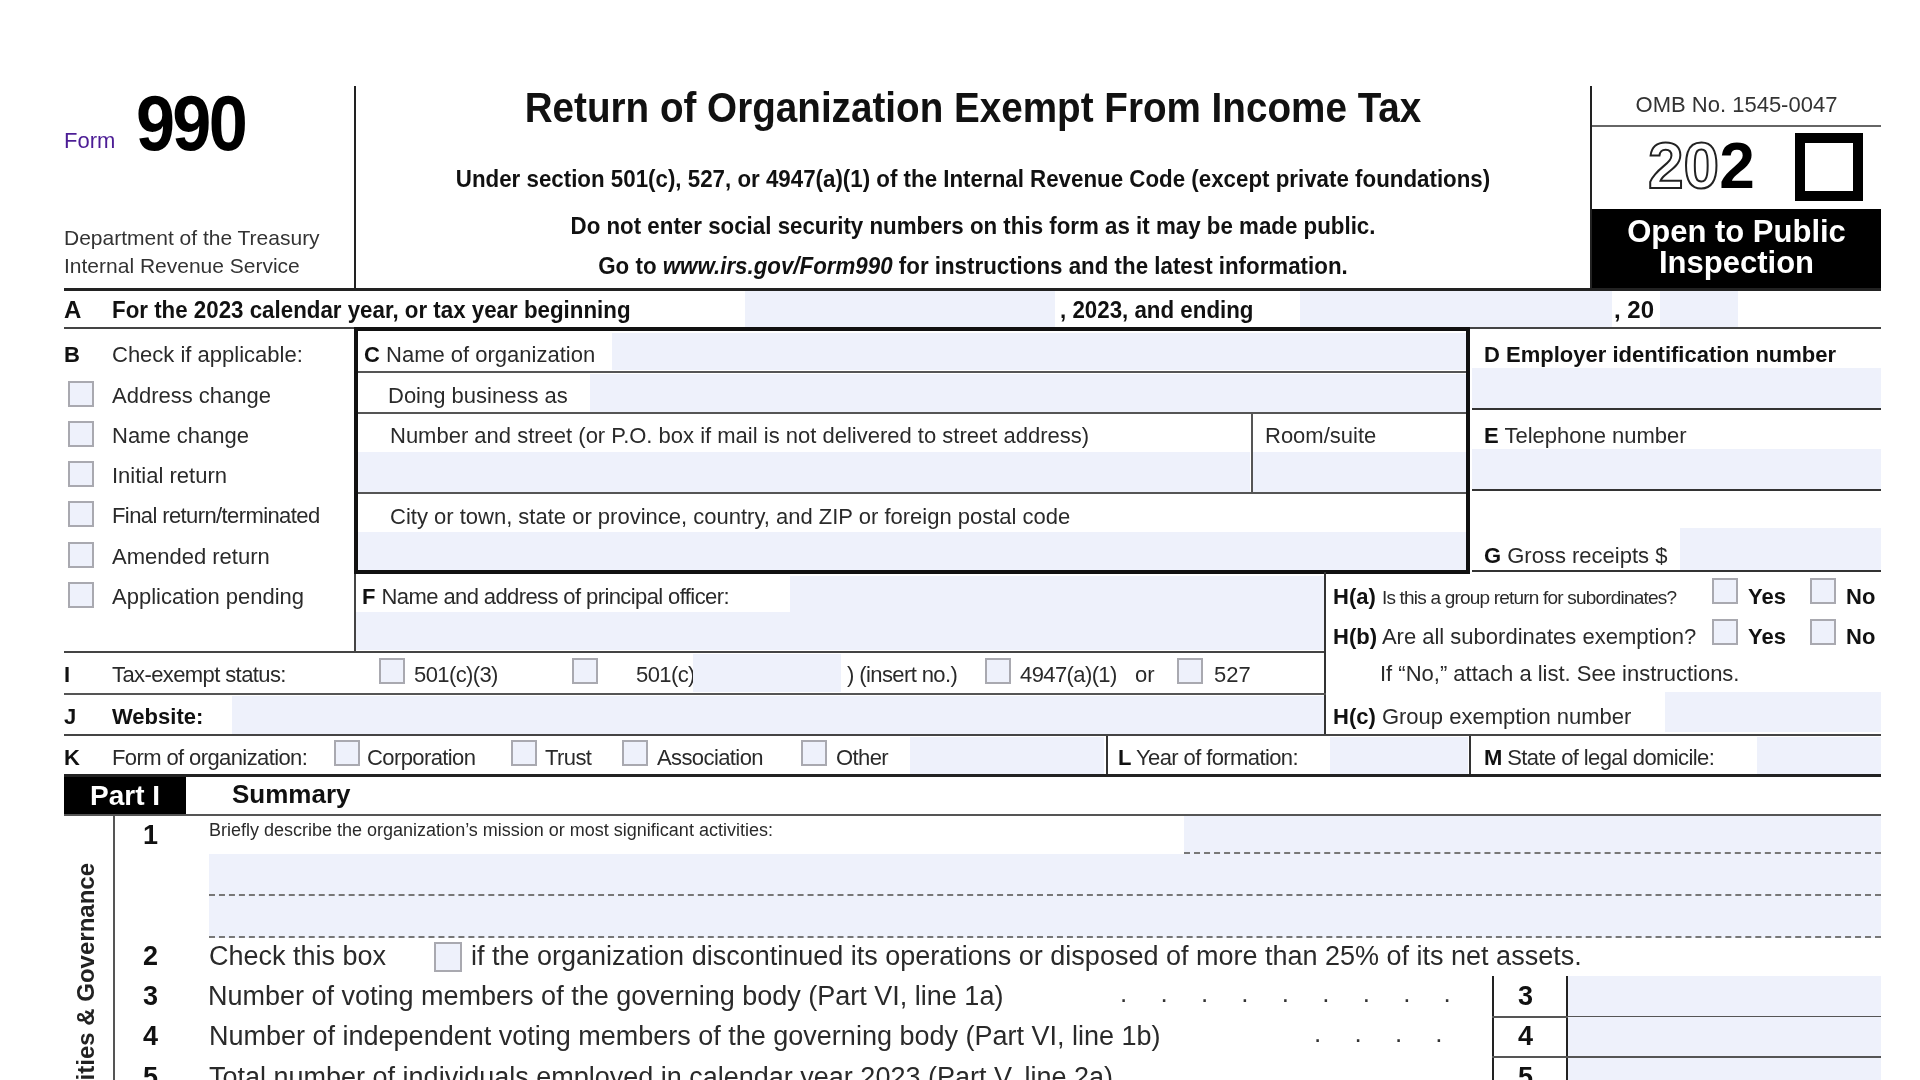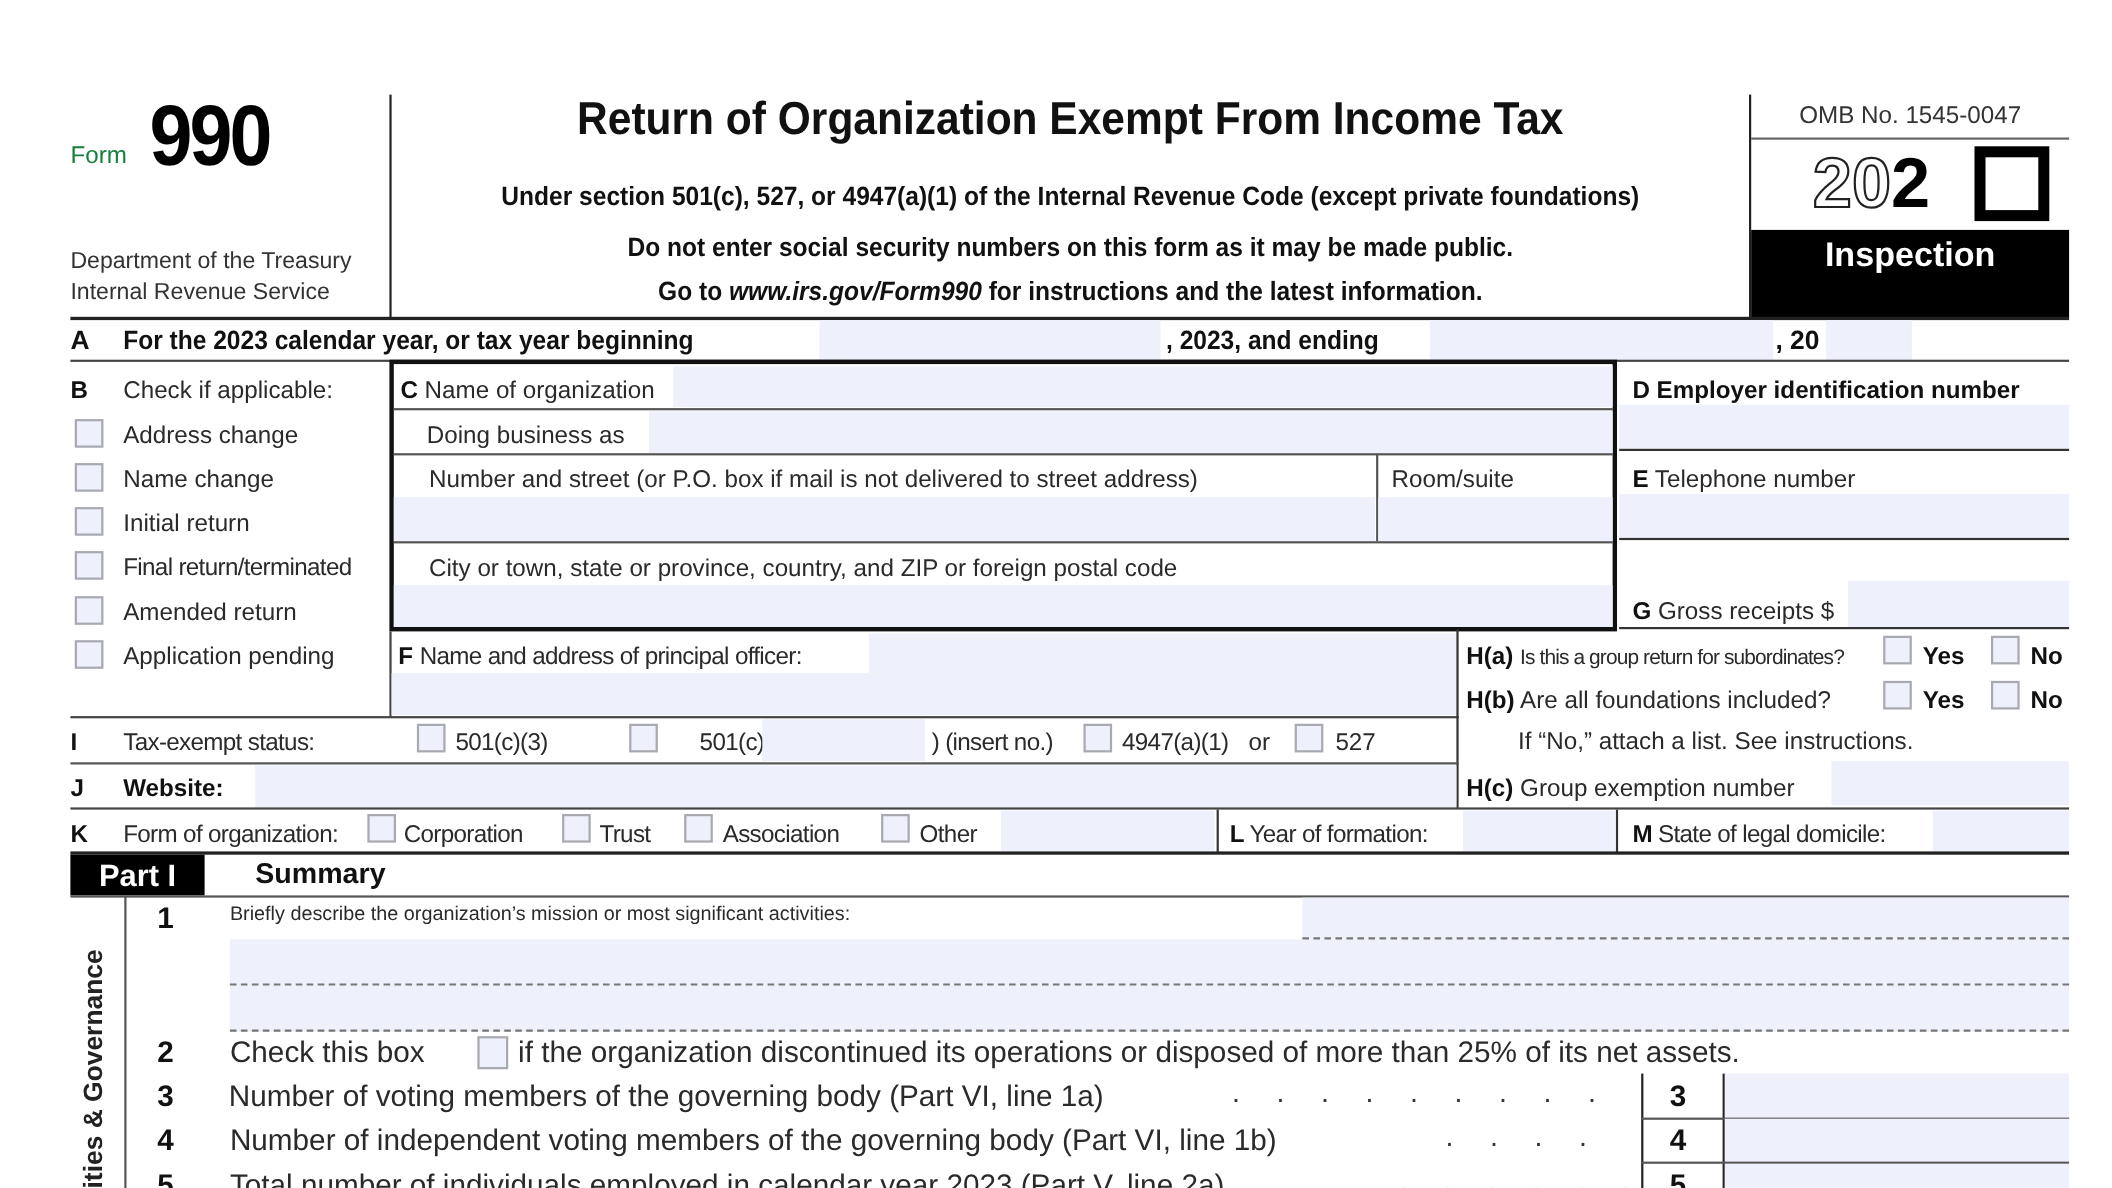--- a/index.html
+++ b/index.html
@@ -14,21 +14,21 @@
   .lbl { position: absolute; font-size: 22px; white-space: nowrap; color: #2a2a2a; }
   .b { font-weight: bold; color: #111; }
   .cond { letter-spacing: -0.6px; }
   .dash { position: absolute; height: 0; border-top: 2px dashed #777; }
   .dots { position: absolute; font-size: 26px; letter-spacing: 13px; color: #333; white-space: nowrap; }
 </style>
 </head>
 <body>
 
 <div>
-  <span class="lbl" style="left:64px;top:128px;font-size:22px;color:#15803d;">Form</span>
+  <span class="lbl" style="left:64px;top:128px;font-size:22px;color:#4c1d95;">Form</span>
   <span class="abs" style="left:136px;top:78px;font-size:78px;font-weight:bold;letter-spacing:-3px;color:#000;transform:scaleX(0.9);transform-origin:left;">990</span>
   <span class="lbl" style="left:64px;top:226px;font-size:21px;color:#333;">Department of the Treasury</span>
   <span class="lbl" style="left:64px;top:254px;font-size:21px;color:#333;">Internal Revenue Service</span>
 
   <div class="vline" style="left:354px;top:86px;height:203px;"></div>
   <div class="vline" style="left:1590px;top:86px;height:203px;"></div>
 
   <div class="abs" style="left:356px;top:84px;width:1234px;text-align:center;font-size:42px;font-weight:bold;color:#111;transform:scaleX(0.92);">Return of Organization Exempt From Income Tax</div>
   <div class="abs" style="left:356px;top:165px;width:1234px;text-align:center;font-size:24px;font-weight:bold;color:#111;transform:scaleX(0.93);">Under section 501(c), 527, or 4947(a)(1) of the Internal Revenue Code (except private foundations)</div>
   <div class="abs" style="left:356px;top:212px;width:1234px;text-align:center;font-size:24px;font-weight:bold;color:#111;transform:scaleX(0.93);">Do not enter social security numbers on this form as it may be made public.</div>
@@ -36,20 +36,21 @@
     <span>Go to </span><i>www.irs.gov/Form990</i><span> for instructions and the latest information.</span>
   </div>
 
   <div class="abs" style="left:1592px;top:92px;width:289px;text-align:center;font-size:22px;color:#333;">OMB No. 1545-0047</div>
   <div class="hline" style="left:1592px;top:125px;width:289px;height:2px;background:#666;"></div>
   <div class="abs" style="left:1648px;top:134px;font-size:64px;font-weight:bold;line-height:64px;">
     <span style="color:#fff;-webkit-text-stroke:2px #222;">20</span><span style="color:#000;">2</span>
   </div>
   <div class="abs" style="left:1795px;top:133px;width:68px;height:68px;border:10px solid #000;background:#fff;"></div>
   <div class="abs" style="left:1592px;top:209px;width:289px;height:80px;background:#000;color:#fff;text-align:center;font-size:31px;font-weight:bold;line-height:31px;padding-top:7px;">
+    <div>Open to Public</div>
     <div>Inspection</div>
   </div>
 </div>
 
 <div class="hline" style="left:64px;top:288px;width:1817px;height:3px;background:#222;"></div>
 <div>
   <span class="lbl b" style="left:64px;top:296px;font-size:24px;">A</span>
   <span class="lbl b" style="left:112px;top:296px;font-size:24px;transform:scaleX(0.93);transform-origin:left;">For the 2023 calendar year, or tax year beginning</span>
   <div class="abs fill" style="left:745px;top:291px;width:310px;height:36px;"></div>
   <span class="lbl b" style="left:1060px;top:296px;font-size:24px;transform:scaleX(0.93);transform-origin:left;">, 2023, and ending</span>
@@ -123,21 +124,21 @@
 <div class="hline" style="left:64px;top:651px;width:1262px;height:2px;background:#444;"></div>
 
 <div class="vline" style="left:1324px;top:572px;height:163px;width:1.5px;background:#333;"></div>
 <div>
   <span class="lbl" style="left:1333px;top:584px;"><b class="b">H(a)</b> <span style="font-size:19px;letter-spacing:-0.8px;">Is this a group return for subordinates?</span></span>
   <div class="cb" style="left:1712px;top:578px;"></div>
   <span class="lbl b" style="left:1748px;top:584px;">Yes</span>
   <div class="cb" style="left:1810px;top:578px;"></div>
   <span class="lbl b" style="left:1846px;top:584px;">No</span>
 
-  <span class="lbl" style="left:1333px;top:624px;"><b class="b">H(b)</b> <span>Are all foundations included?</span></span>
+  <span class="lbl" style="left:1333px;top:624px;"><b class="b">H(b)</b> <span>Are all subordinates exemption?</span></span>
   <div class="cb" style="left:1712px;top:619px;"></div>
   <span class="lbl b" style="left:1748px;top:624px;">Yes</span>
   <div class="cb" style="left:1810px;top:619px;"></div>
   <span class="lbl b" style="left:1846px;top:624px;">No</span>
 
   <span class="lbl" style="left:1380px;top:661px;">If “No,” attach a list. See instructions.</span>
 
   <span class="lbl" style="left:1333px;top:704px;"><b class="b">H(c)</b> <span>Group exemption number</span></span>
   <div class="abs fill" style="left:1665px;top:692px;width:216px;height:40px;"></div>
 </div>

